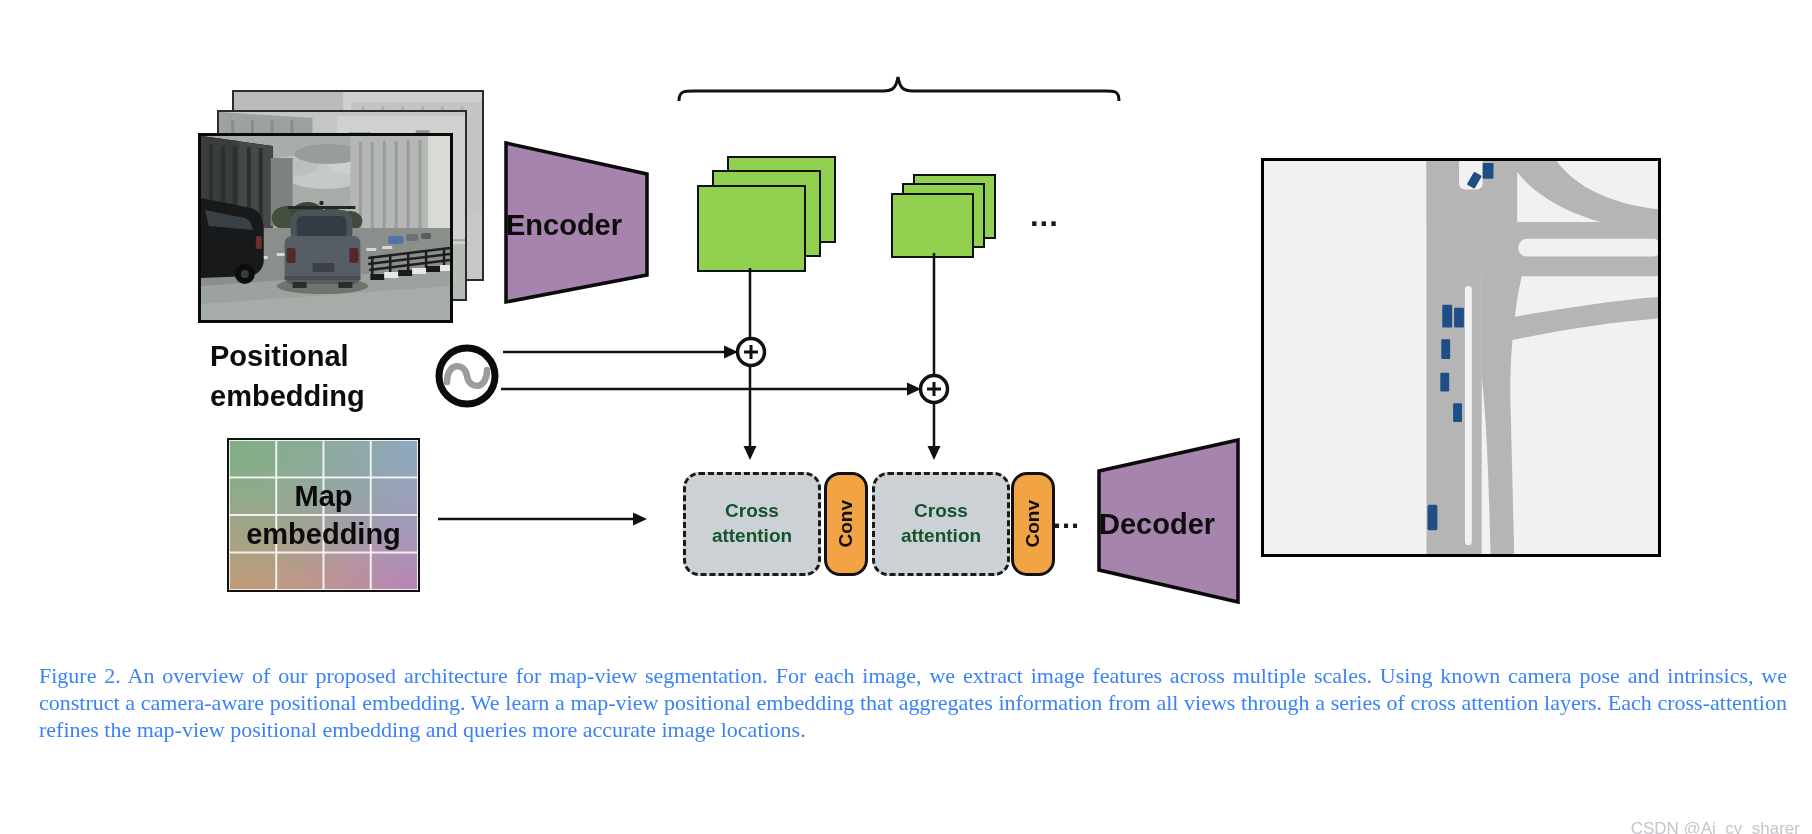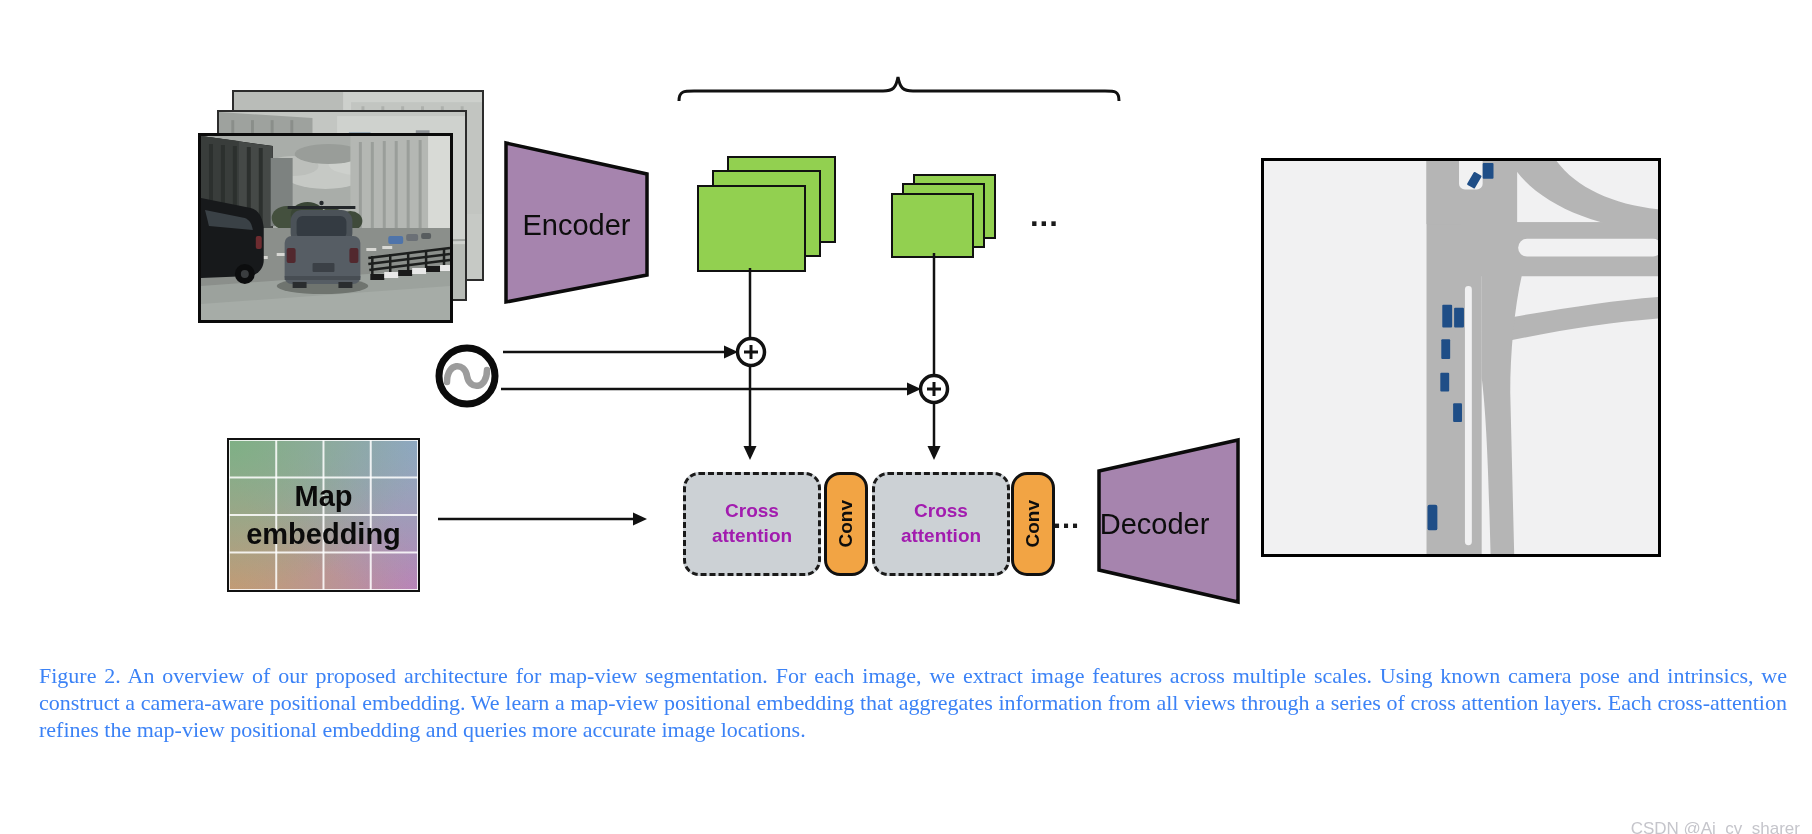--- a/index.html
+++ b/index.html
@@ -1,33 +1,33 @@
 <!DOCTYPE html>
 <html style="--purple: #a684ae; --green: #92d050; --orange: #f2a444; --attention-gray: #ccd1d5; --vehicle-blue: #1f4e87; --road-gray: #b5b5b5; --map-bg: #f1f1f2; --watermark-gray: #c5c5cb;"><head>
 <meta charset="utf-8">
 <style>
   html,body{margin:0;padding:0;background:#fff;}
   .canvas{position:relative;width:1812px;height:834px;background:#fff;overflow:hidden;
           font-family:"Liberation Sans","DejaVu Sans",sans-serif;}
   .abs{position:absolute;}
   .dtitle{font-weight:bold;font-size:29px;color:#0d0d0d;text-align:center;letter-spacing:.2px;}
-  .blabel{font-weight:normal;font-size:29px;color:#0d0d0d;text-align:center;line-height:1.38;}
+  .blabel{font-weight:bold;font-size:29px;color:#0d0d0d;line-height:1.38;}
   .ellipsis{font-weight:bold;font-size:31px;color:#1a1a1a;letter-spacing:1px;}
 
   
   .photo{position:absolute;border:2px solid #2c2c2c;background:#c9ccc8;}
   .photo.front{border:3px solid #0b0b0b;}
 
   
   .sheet{position:absolute;background:var(--green,#92d050);border:2.5px solid #111;}
 
   
   .xattn{position:absolute;background:var(--attention-gray,#ccd1d5);border:3px dashed #1a1a1a;
          border-radius:16px;display:flex;align-items:center;justify-content:center;
-         font-weight:bold;font-size:19px;line-height:1.3;text-align:center;color:#a21caf;}
+         font-weight:bold;font-size:19px;line-height:1.3;text-align:center;color:#14532d;}
   .conv{position:absolute;background:var(--orange,#f2a444);border:3px solid #111;
         border-radius:16px;display:flex;align-items:center;justify-content:center;}
   .conv span{writing-mode:vertical-rl;transform:rotate(180deg);font-weight:bold;font-size:19px;color:#0d0d0d;}
 
   
   .mapemb{position:absolute;left:227px;top:438px;width:189px;height:150px;border:2.5px solid #111;
     background:
       radial-gradient(ellipse at 0% 0%, rgba(124,177,131,.95) 0%, rgba(124,177,131,0) 72%),
       radial-gradient(ellipse at 100% 0%, rgba(140,168,196,.95) 0%, rgba(140,168,196,0) 72%),
       radial-gradient(ellipse at 0% 100%, rgba(197,154,114,.95) 0%, rgba(197,154,114,0) 72%),
@@ -186,20 +186,21 @@
   <div class="sheet" style="left:727px;top:156px;width:105px;height:83px;"></div>
   <div class="sheet" style="left:712px;top:170px;width:105px;height:83px;"></div>
   <div class="sheet" style="left:697px;top:185px;width:105px;height:83px;"></div>
 
   <div class="sheet" style="left:913px;top:174px;width:79px;height:61px;"></div>
   <div class="sheet" style="left:902px;top:183px;width:79px;height:61px;"></div>
   <div class="sheet" style="left:891px;top:193px;width:79px;height:61px;"></div>
 
   <div class="abs ellipsis" style="left:1030px;top:198px;">...</div>
 
+  <div class="abs blabel" style="left:210px;top:336px;width:210px;">Positional embedding</div>
   <div class="abs" style="left:432px;top:341px;">
     <svg width="70" height="70" viewBox="0 0 70 70">
       <circle cx="35" cy="35" r="28" fill="#fff" stroke="#0b0b0b" stroke-width="7"></circle>
       <path d="M15,41 C15,21 33,21 35,35 C37,49 55,49 55,29" fill="none" stroke="#9c9c9c" stroke-width="6.5" stroke-linecap="round"></path>
     </svg>
   </div>
 
   <div class="mapemb">
     <div class="grid"></div>
     <div class="txt">Map embedding</div>

